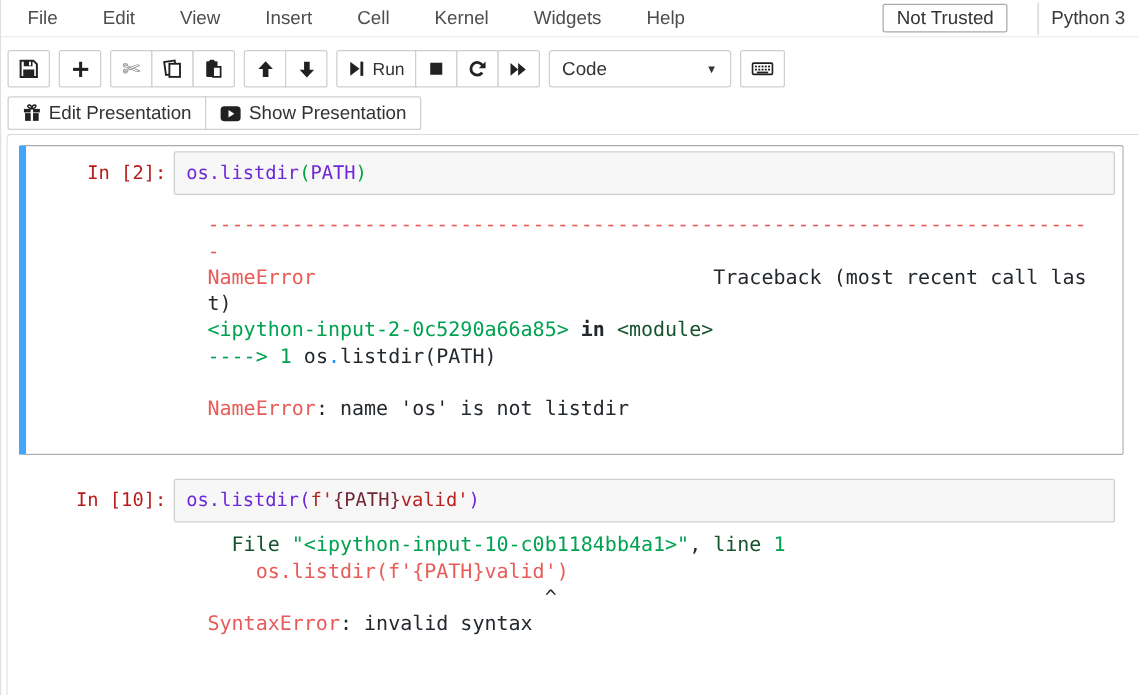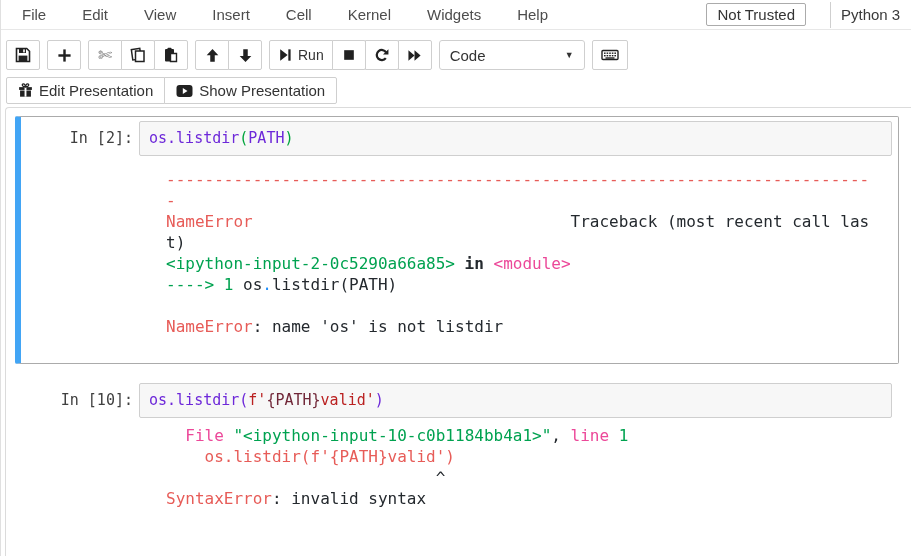--- a/index.html
+++ b/index.html
@@ -40,36 +40,36 @@
   .notebook { margin-left:4px; min-height:455px; background:#fff;
     border-top:1px solid #dbdbdb; border-left:1px solid #dbdbdb;
     border-top-left-radius:4px; padding:8px 12px 40px 9px; }
   .cell { border:1px solid transparent; border-left:6px solid transparent;
     border-radius:2px; padding:4px 6px 4px 5px; }
   .cell.selected { border:1px solid #ababab; border-left:6px solid #42a5f5; }
   .cell + .cell { margin-top:14px; }
 
   .input-row { display:flex; align-items:flex-start; }
   .prompt { width:107px; text-align:right; margin:8px 6px 0 0;
-    font-family:"DejaVu Sans Mono", monospace; font-size:15px; color:#404040;
+    font-family:"DejaVu Sans Mono", monospace; font-size:15px; color:#b91c1c;
     white-space:pre; }
   .input-box { flex:1; background:#f7f7f7; border:1px solid #cfcfcf;
     border-radius:2px; padding:7px 9px; }
   .code { font-family:"DejaVu Sans Mono", monospace; font-size:15px;
     line-height:19px; color:#000; white-space:pre; }
 
   .output { margin-left:140px; padding:13px 0 22px 0; }
   .output.tight { padding:7px 0 8px 0; }
   .out-line { font-family:"DejaVu Sans Mono", monospace; font-size:16px;
     line-height:21px; min-height:21px; white-space:pre; color:#24292e; }
 
   
   .c-red   { color:#e75c58; }
   .c-green { color:#00a250; }
-  .c-cyan  { color:#ec4899; }
+  .c-cyan  { color:#14532d; }
   .c-blue  { color:#208ffb; }
   .c-fg    { color:#24292e; }
   .c-fg-bold { color:#24292e; font-weight:bold; }
   .c-code  { color:#6d28d9; }
   .c-paren { color:#00a43c; }
   .c-str   { color:#ba2121; }
   .c-str2  { color:#702637; }
 </style>
 </head>
 <body>

